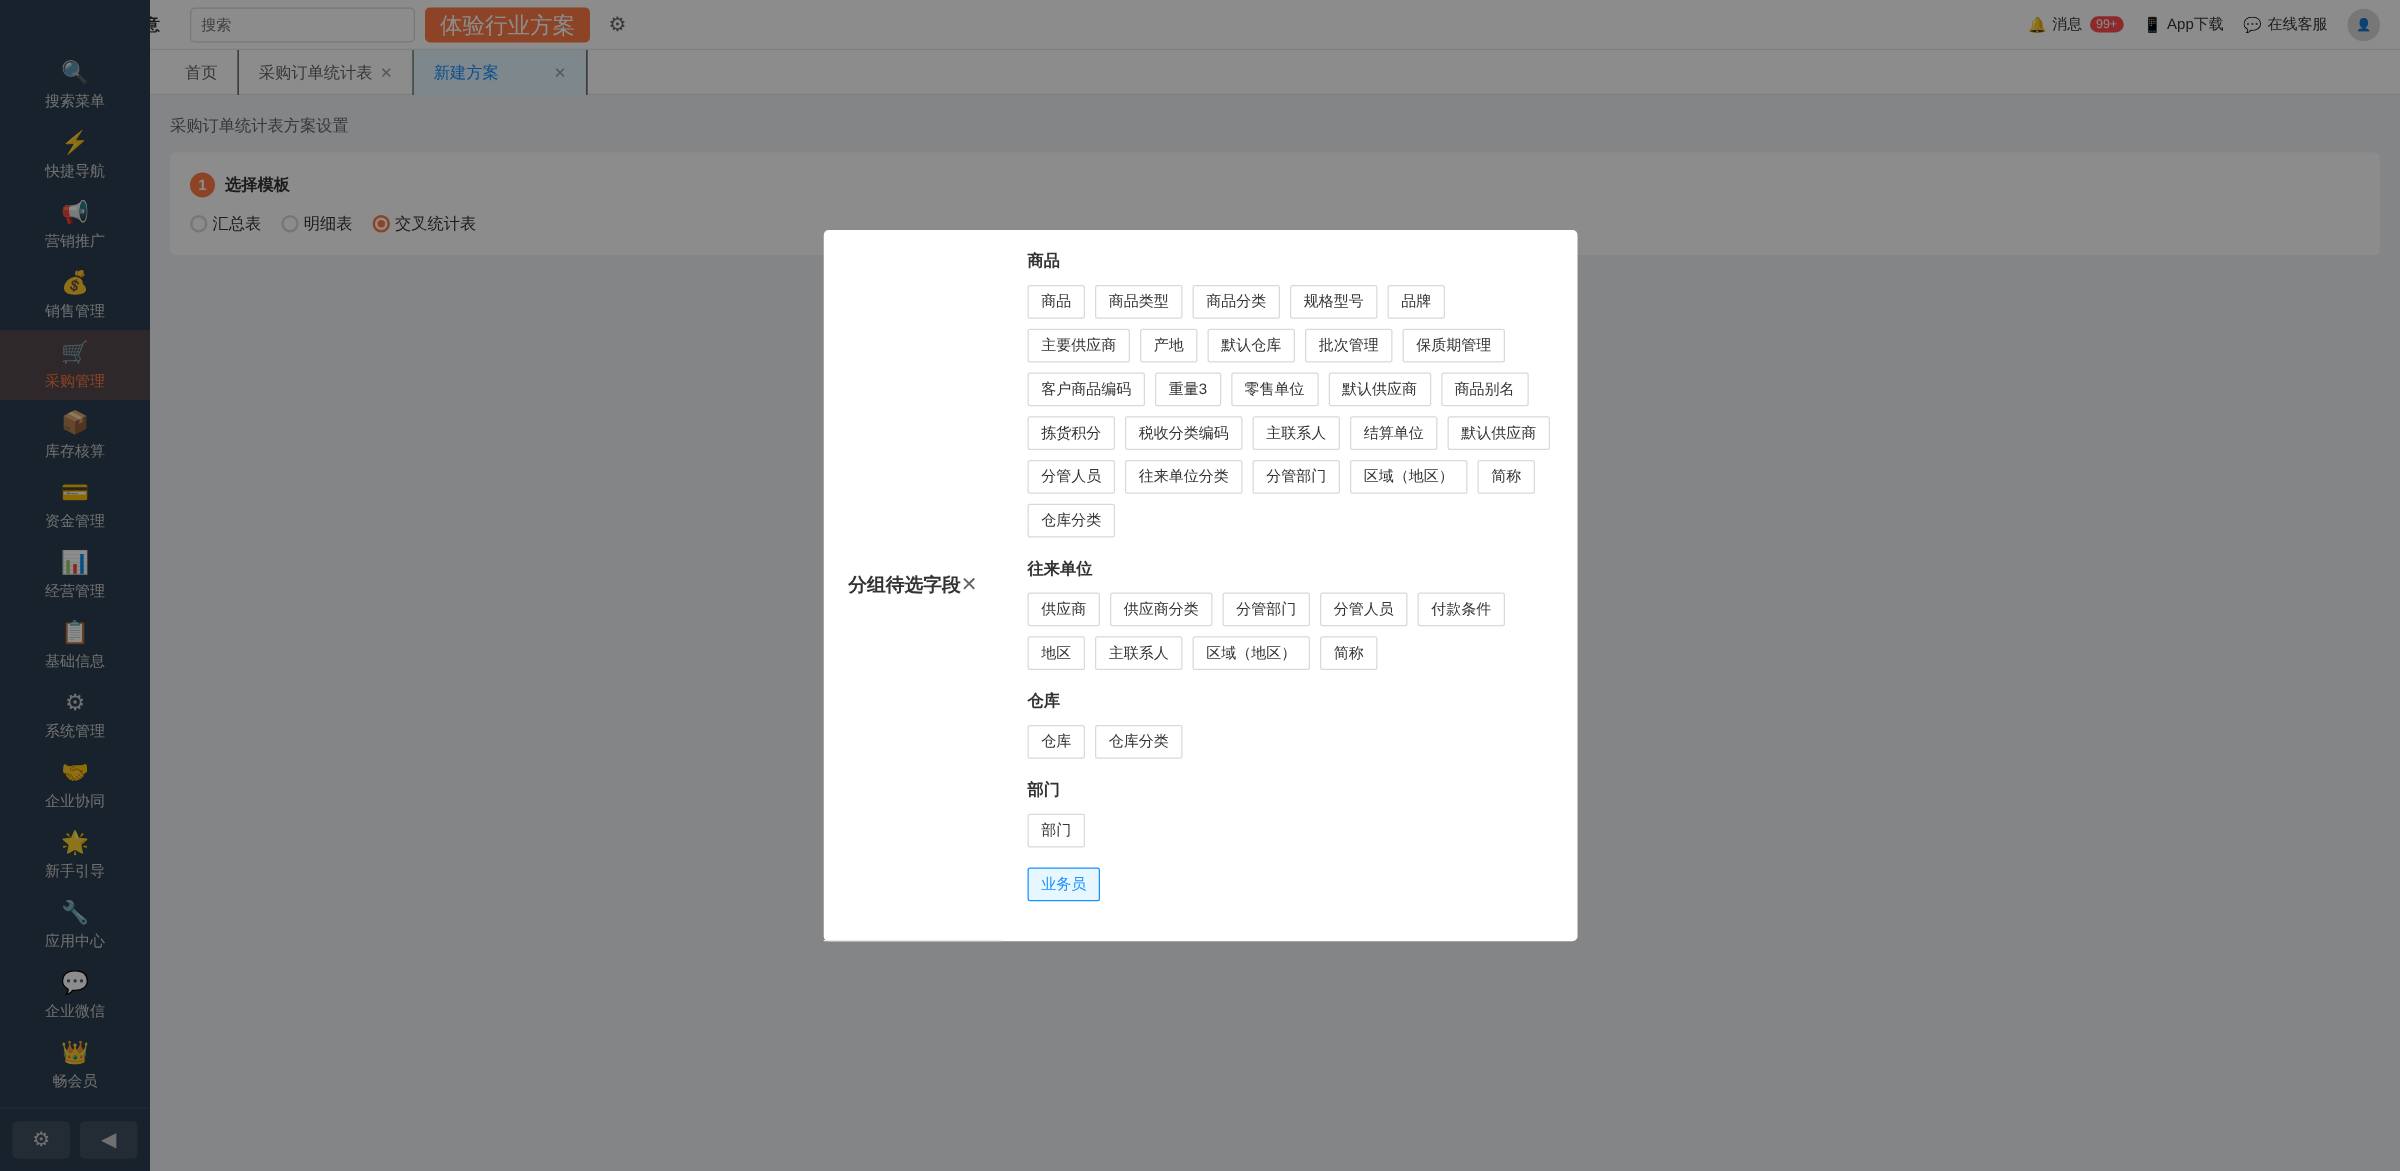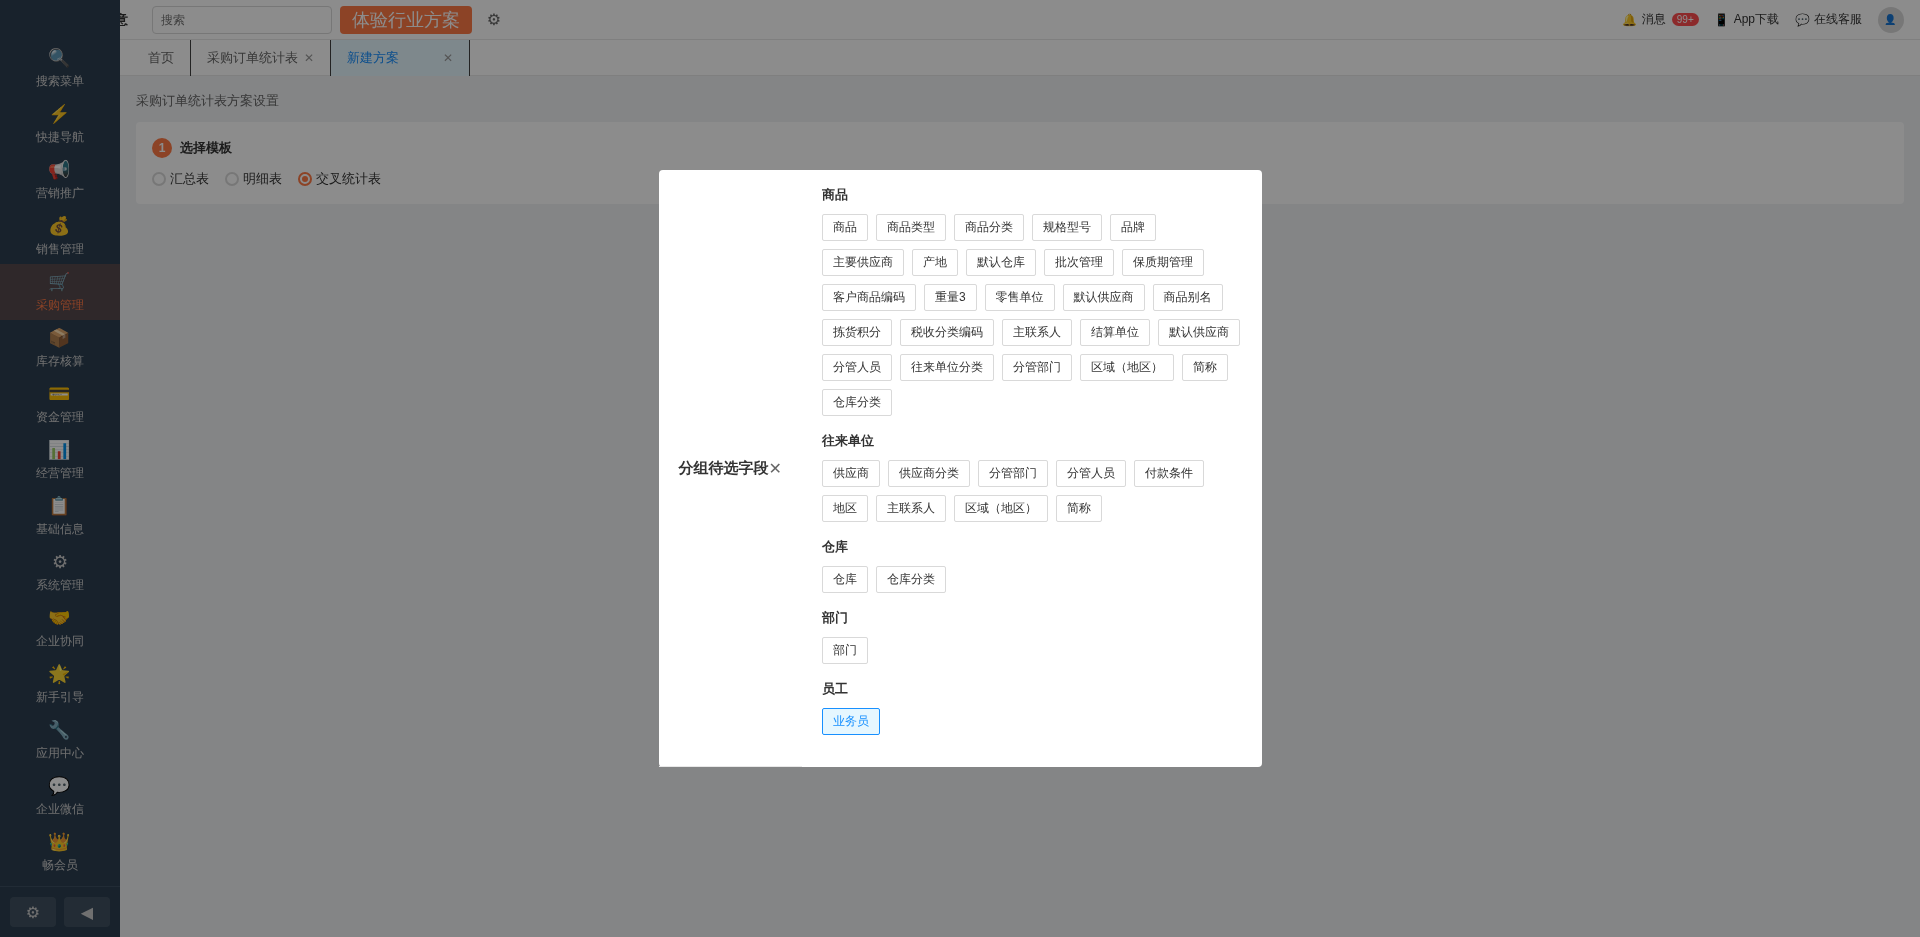--- a/index.html
+++ b/index.html
@@ -532,21 +532,20 @@
       </div>
 
       <div class="field-section">
         <div class="section-title">部门</div>
         <div class="field-tags">
           <button class="field-tag">部门</button>
         </div>
       </div>
 
       <div class="field-section">
-        <div class="section-title">员工</div>
         <div class="field-tags">
           <button class="field-tag selected">业务员</button>
         </div>
       </div>
 
     </div>
   </div>
 </div>
 
 </body></html>

